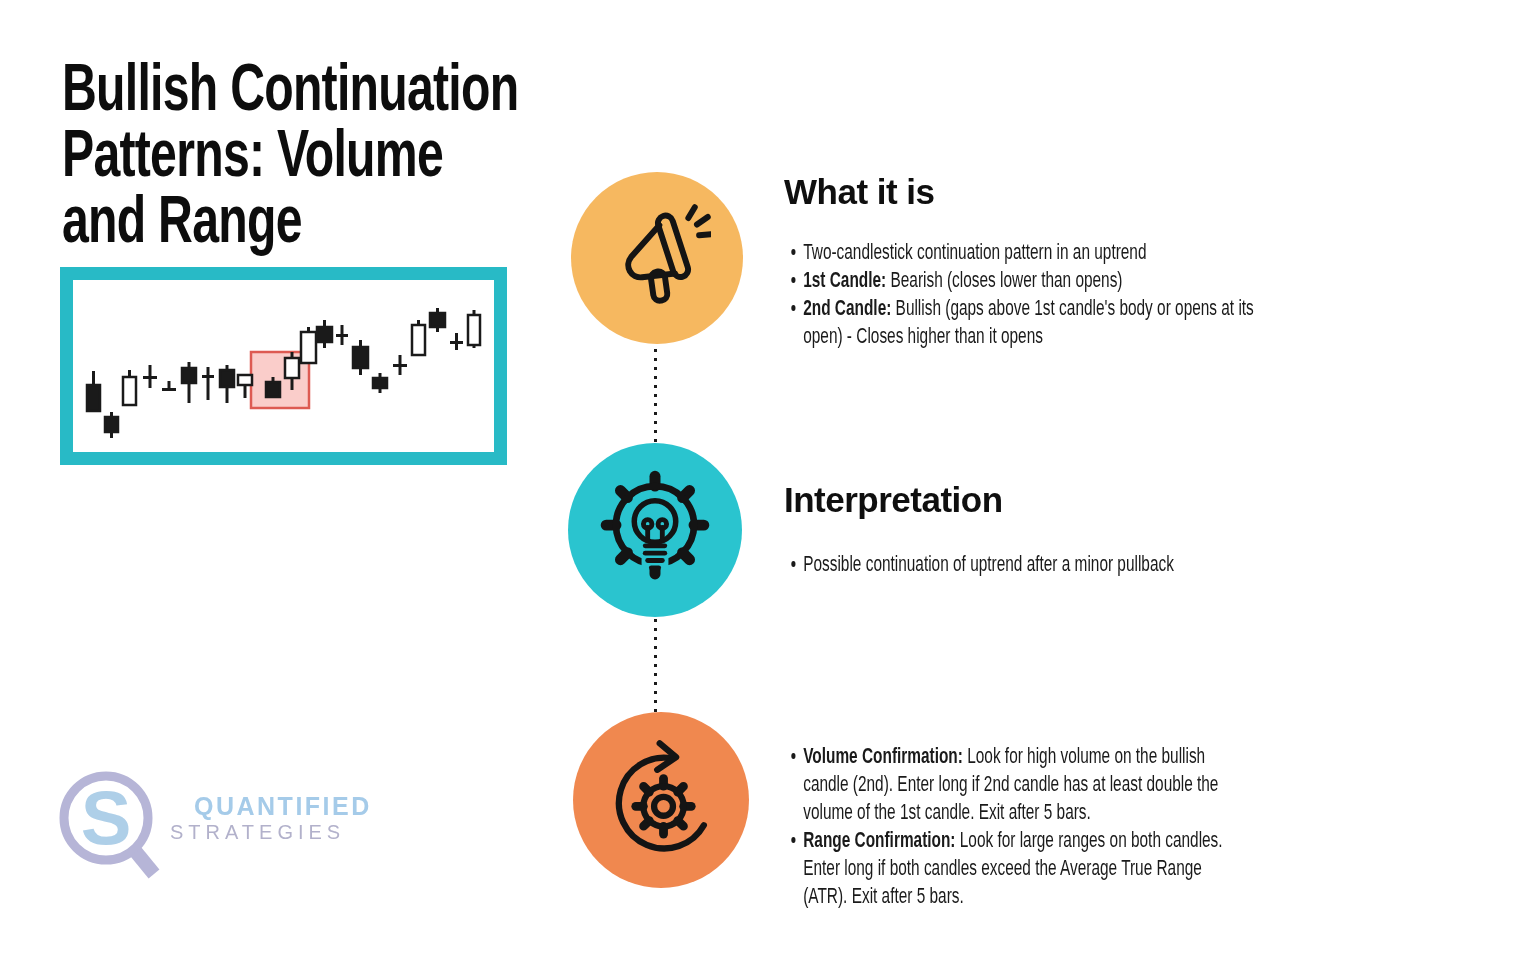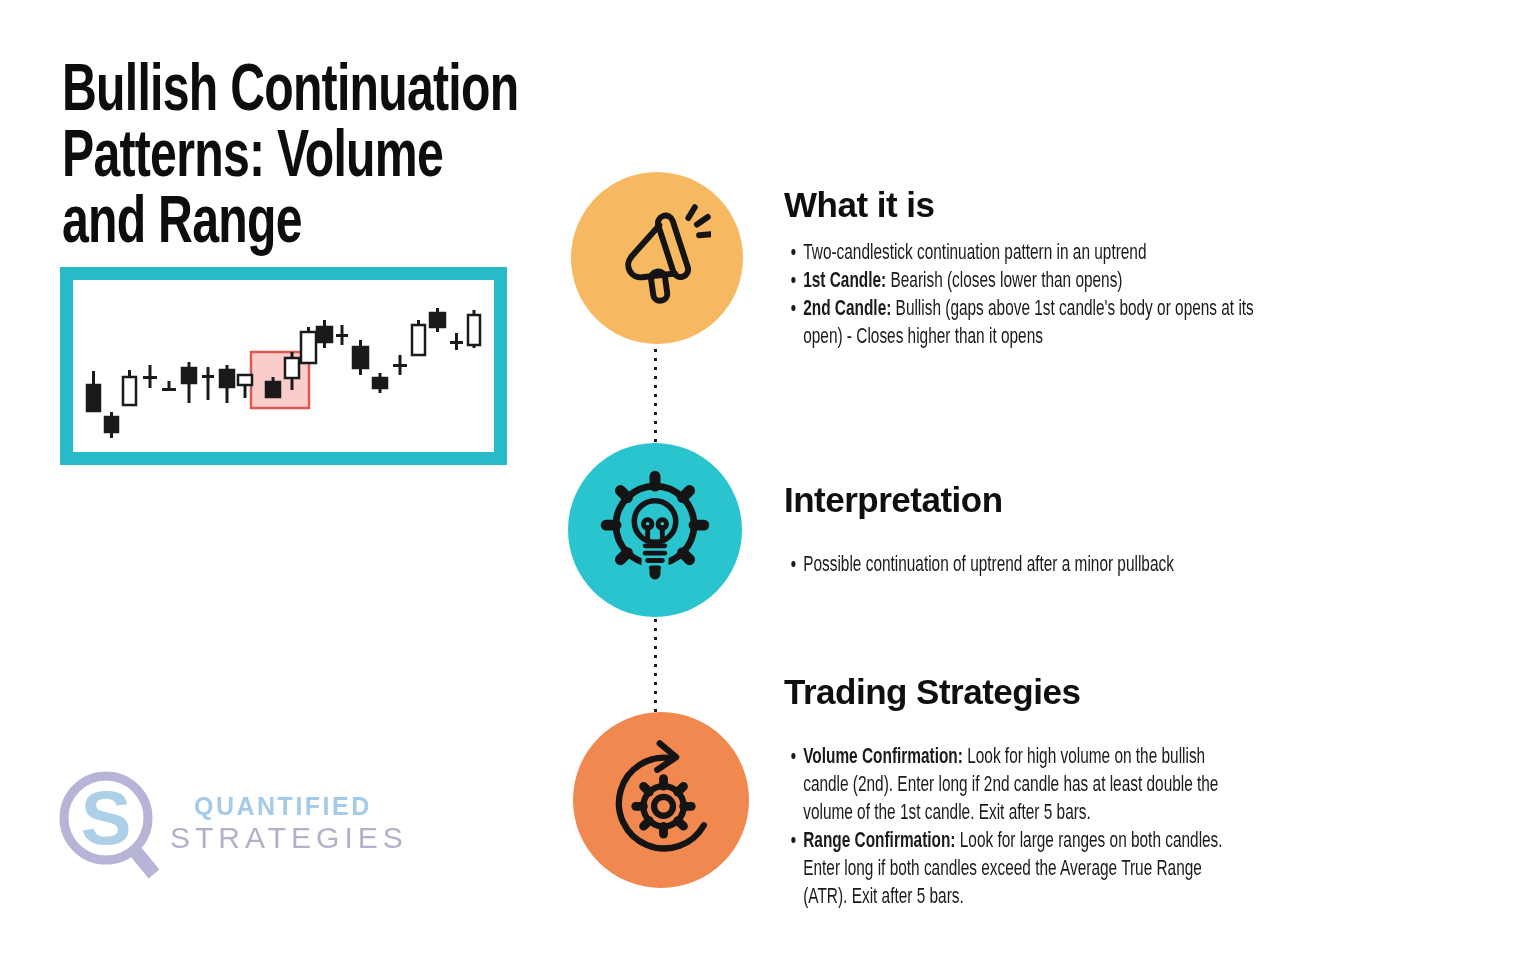--- a/index.html
+++ b/index.html
@@ -21,35 +21,35 @@
              background:repeating-linear-gradient(180deg,#1a1a1a 0 3px,transparent 3px 9px);}
   .icon-circle{position:absolute;border-radius:50%;z-index:1;display:flex;
                align-items:center;justify-content:center;}
   .ic1{left:571px;top:172px;width:172px;height:172px;}
   .ic2{left:568px;top:443px;width:174px;height:174px;}
   .ic3{left:573px;top:712px;width:176px;height:176px;}
 
   
   .sec-heading{position:absolute;left:784px;font-size:35px;font-weight:800;letter-spacing:-0.5px;
                color:#0f0f0f;}
-  .h1{top:172px;margin-top:13px;} .h2{top:480px;text-align:right;} .h3{top:672px;}
+  .h1{top:172px;} .h2{top:480px;text-align:right;} .h3{top:672px;}
   ul.bullets{position:absolute;left:785px;margin:0;padding:0 0 0 26px;list-style:none;
              font-size:22px;line-height:28px;width:1000px;
              transform:scaleX(0.70);transform-origin:left top;}
   .l1{top:238px;} .l2{top:550px;} .l3{top:742px;}
   ul.bullets li{position:relative;white-space:pre-line;}
   ul.bullets li::before{content:"";position:absolute;left:-17px;top:11px;width:6px;height:6px;
                         border-radius:50%;background:#1a1a1a;}
   ul.bullets b{font-weight:700;}
 
   
   .logo{position:absolute;left:58px;top:766px;width:330px;height:130px;}
   .logo svg{position:absolute;left:0;top:0;}
   .brand-top{position:absolute;left:112px;top:26px;font-size:25px;font-weight:700;letter-spacing:2.5px;}
-  .brand-bottom{position:absolute;left:112px;top:55px;font-size:30px;font-weight:400;letter-spacing:5px;}
+  .brand-bottom{position:absolute;left:112px;top:55px;font-size:20px;font-weight:400;letter-spacing:5px;}
 
   .icon-stroke{fill:none;stroke:#141414;stroke-linecap:round;stroke-linejoin:round;}
 </style>
 </head>
 <body>
 
 <div class="canvas">
 
   <div class="title">Bullish Continuation
 Patterns: Volume
@@ -162,21 +162,20 @@
       </g>
       <circle class="icon-stroke" cx="52" cy="55" r="16" stroke-width="5"></circle>
       <circle class="icon-stroke" cx="52" cy="55" r="7.5" stroke-width="5"></circle>
       <path class="icon-stroke" stroke-width="5" d="M59,17 A36,36 0 1 0 84,70"></path>
       <path class="icon-stroke" stroke-width="5" d="M49,5 L62,16 L47,26"></path>
     </svg>
   </div>
 
   <div class="sec-heading h1">What it is</div>
   <div class="sec-heading h2">Interpretation</div>
-  <div class="sec-heading h3">Trading Strategies</div>
 
   <ul class="bullets l1" id="list-0">
       <li>Two-candlestick continuation pattern in an uptrend</li>
       <li><b>1st Candle:</b> Bearish (closes lower than opens)</li>
       <li><b>2nd Candle:</b> Bullish (gaps above 1st candle's body or opens at its
 open) - Closes higher than it opens</li>
     </ul>
   <ul class="bullets l2" id="list-1">
       <li>Possible continuation of uptrend after a minor pullback</li>
     </ul>

